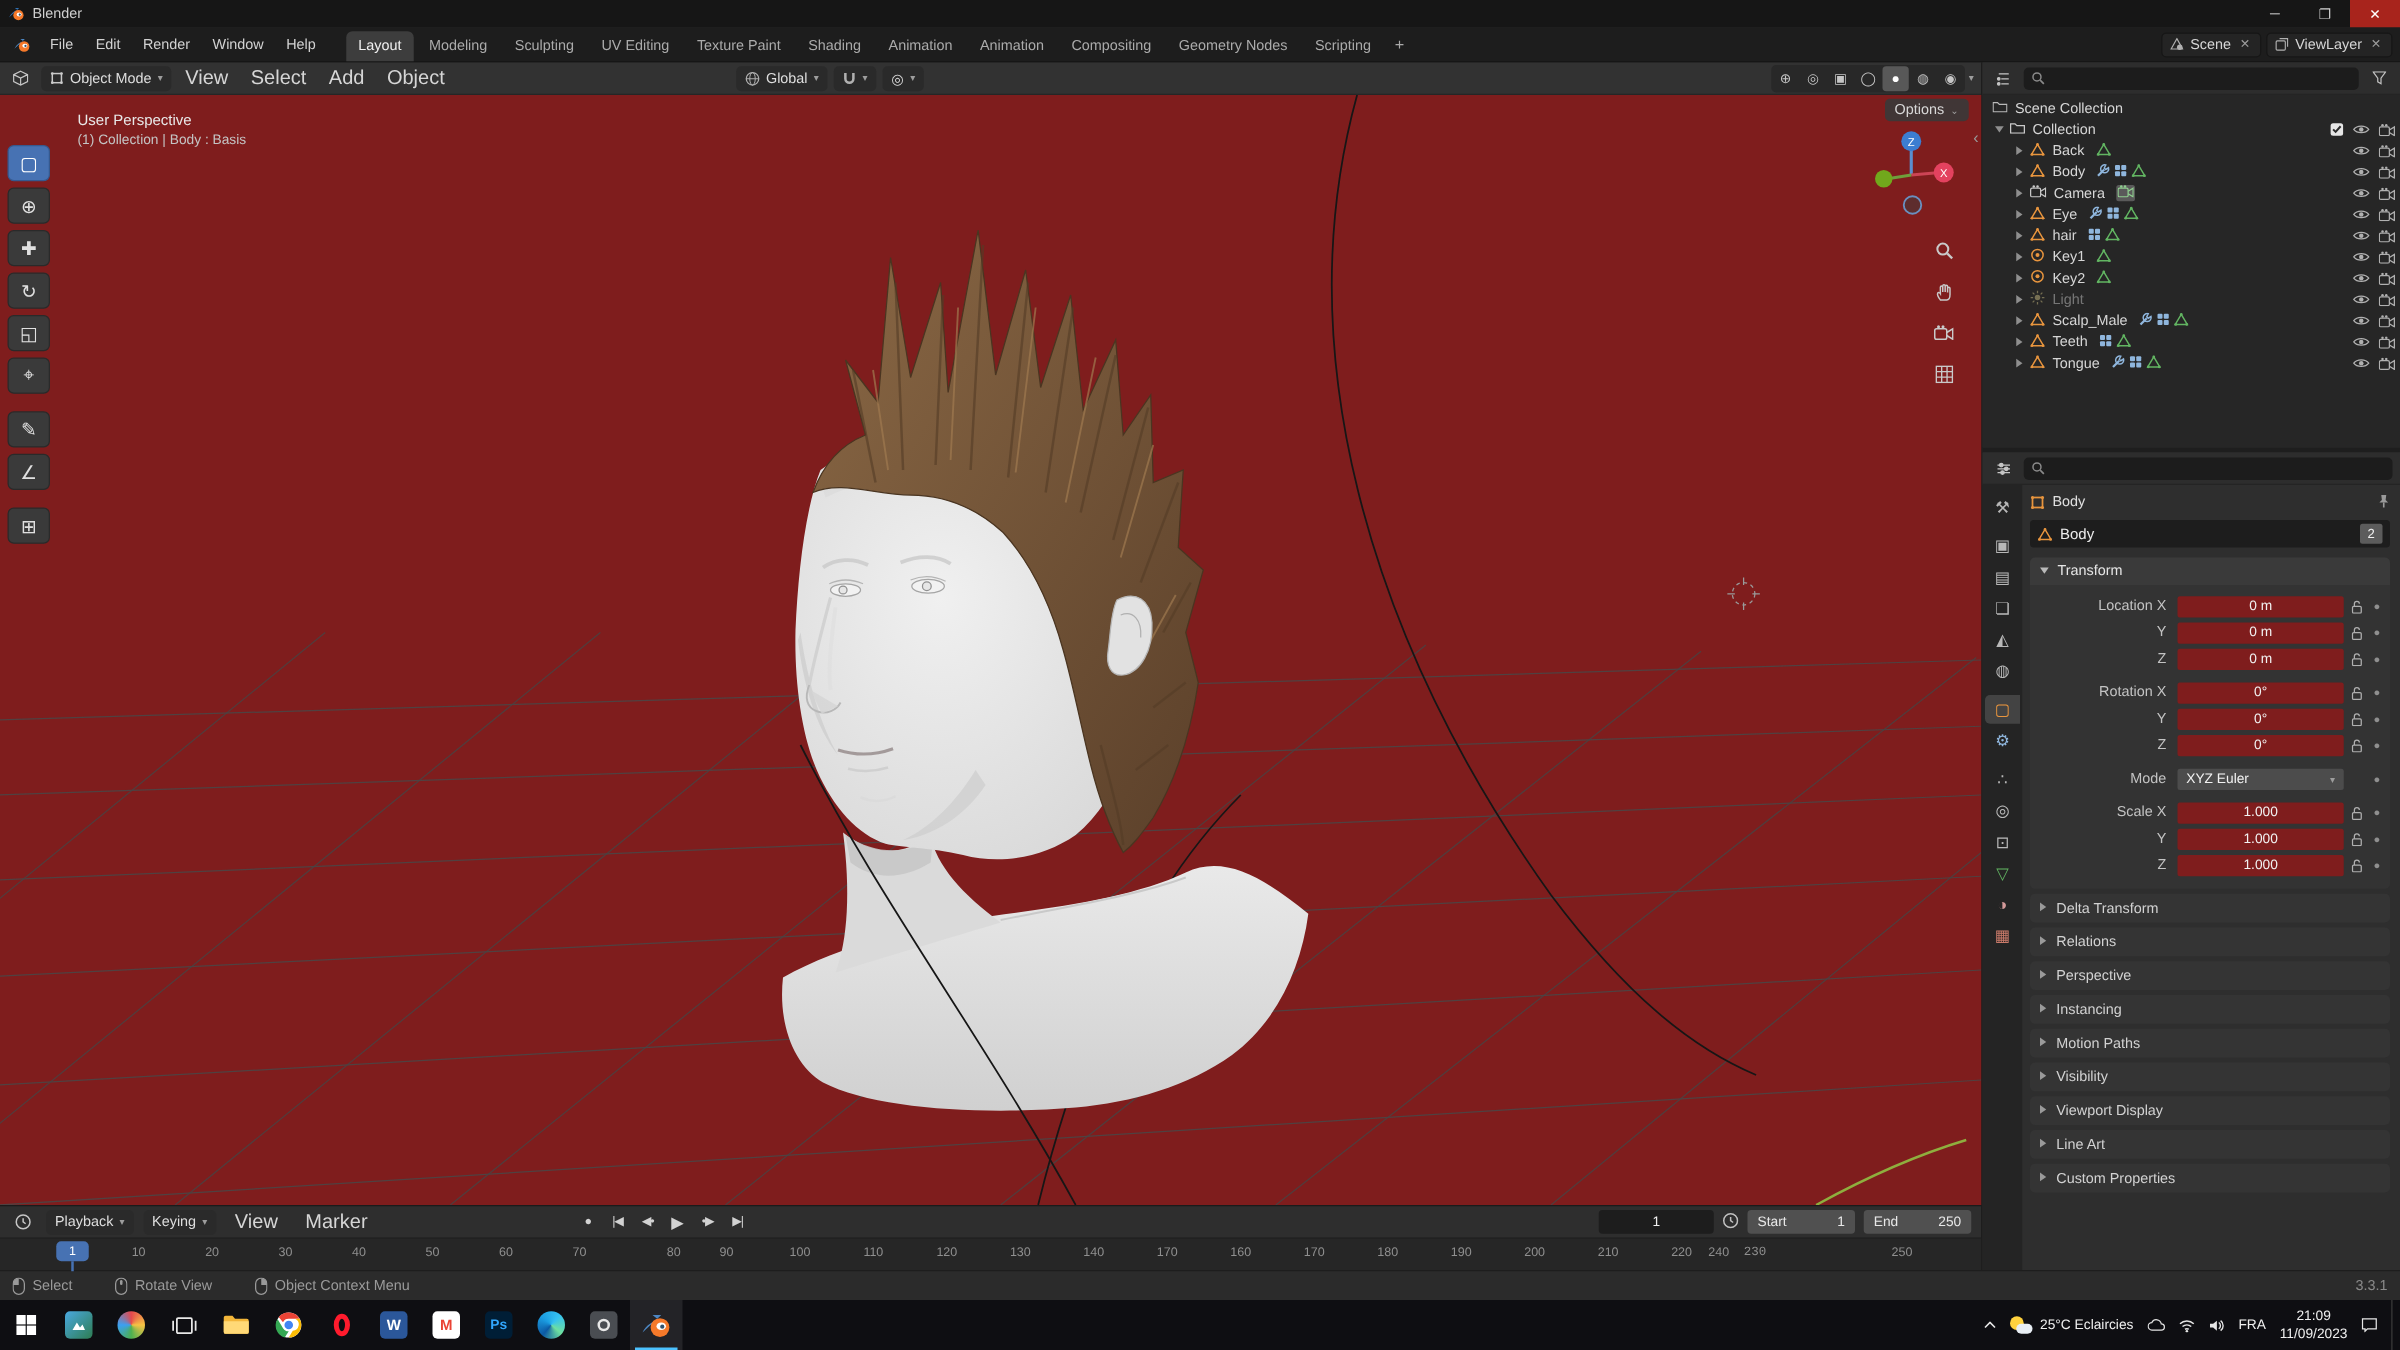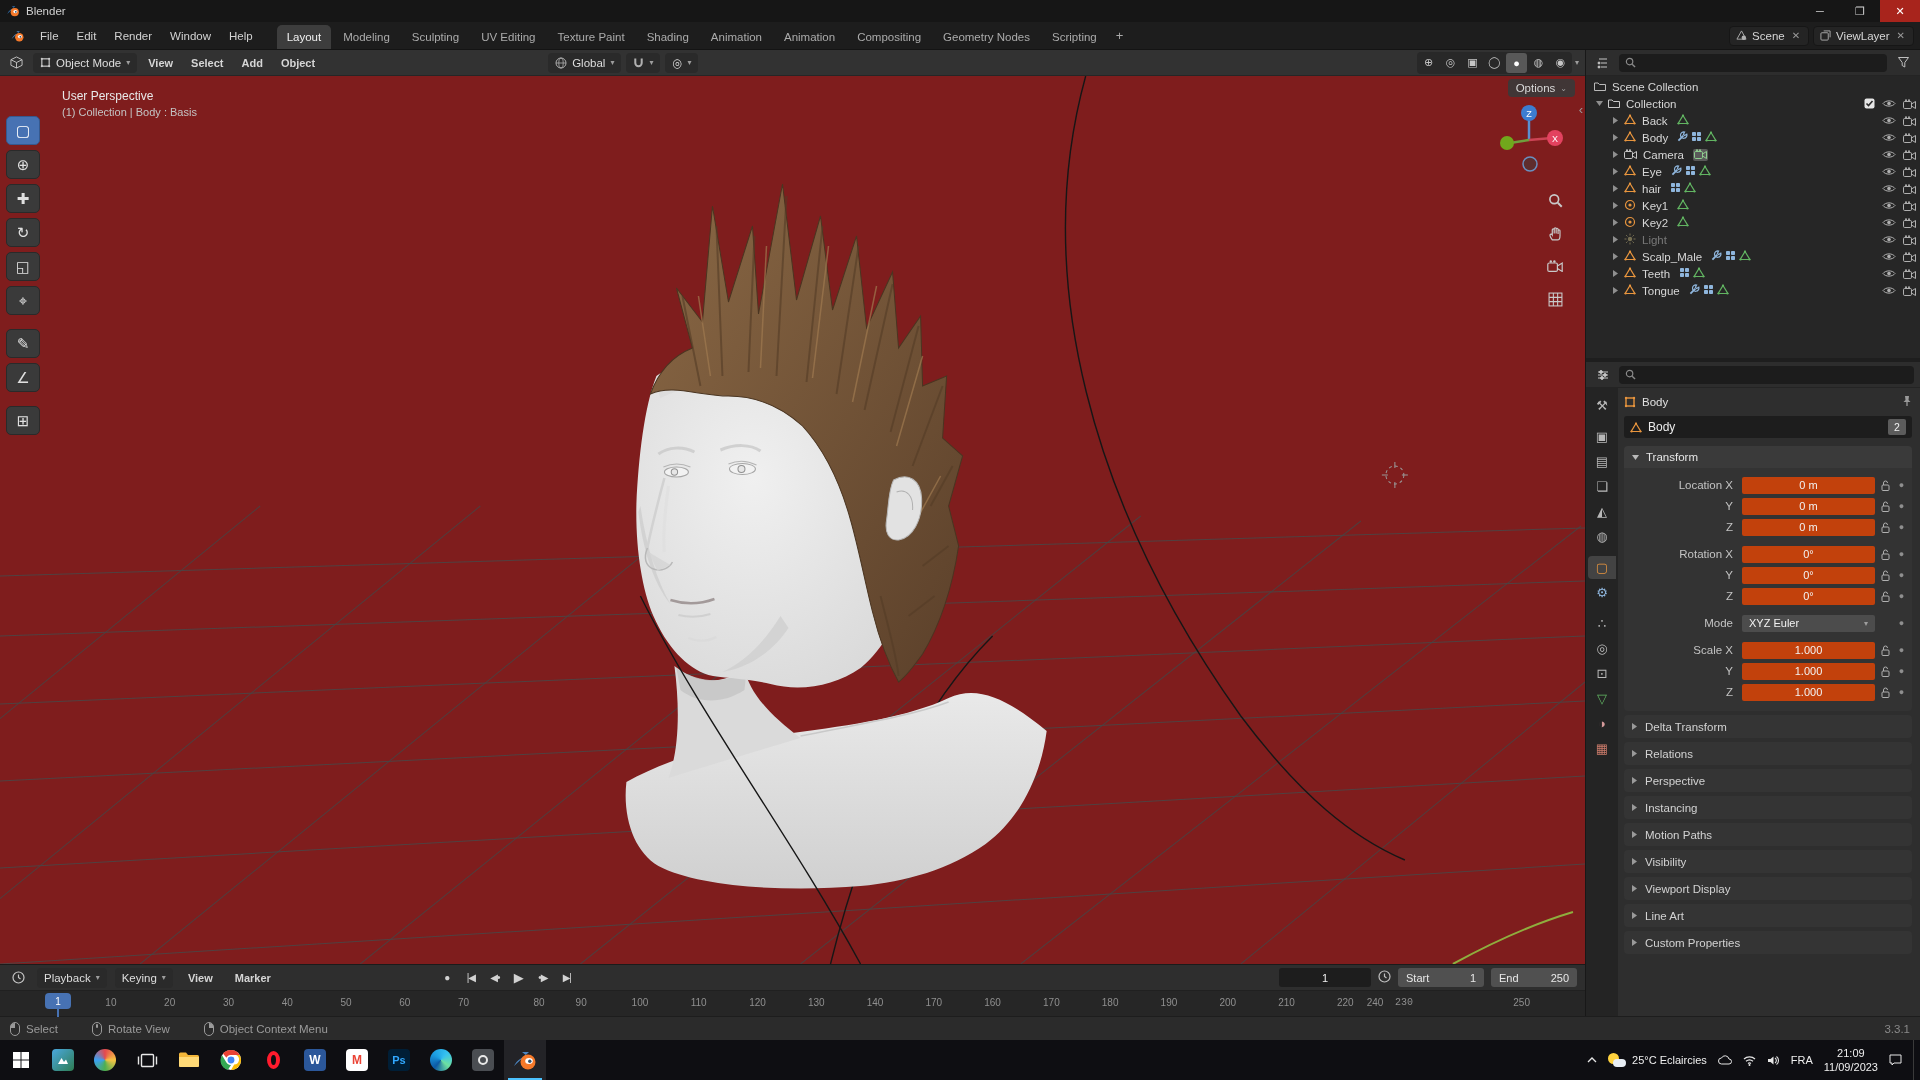--- a/index.html
+++ b/index.html
@@ -34,21 +34,21 @@
 
   
   #vh{height:26px;background:#323232;display:flex;align-items:center;padding:0 6px;gap:6px;border-bottom:1px solid #262626;}
   .drop-btn{display:flex;align-items:center;gap:5px;background:#2a2a2a;border-radius:4px;height:20px;padding:0 7px;color:#dedede;font-size:11.5px;}
   .caret{font-size:8px;color:#9d9d9d;}
   #vh-center{display:flex;align-items:center;gap:5px;margin-left:220px;}
   #vh-right{display:flex;align-items:center;gap:3px;margin-left:auto;}
   .icon-btn{min-width:21px;height:20px;display:flex;align-items:center;justify-content:center;color:#c6c6c6;border-radius:3px;font-size:11px;}
   .icon-btn.active{background:#585858;color:#fff;}
   .btn-group{display:flex;background:#282828;border-radius:4px;padding:1px;gap:1px;}
-  .vmenu{padding:0 7px;color:#d6d6d6;font-size:11px;font-weight:bold;}
+  .vmenu{padding:0 7px;color:#d6d6d6;font-size:16px;}
 
   
   #viewport{flex:1;position:relative;background:#7f1d1d;overflow:hidden;min-height:0;}
   #scene{position:absolute;inset:0;width:100%;height:100%;}
   #overlay-text{position:absolute;left:62px;top:12px;line-height:1.45;pointer-events:none;}
   #overlay-text .l1{color:#e8e8e8;font-size:12px;}
   #overlay-text .l2{color:#c4c4c4;font-size:11px;}
   #options-btn{position:absolute;right:10px;top:3px;display:flex;align-items:center;gap:5px;background:rgba(58,58,58,.9);border-radius:4px;height:18px;padding:0 8px;color:#d8d8d8;font-size:11.5px;}
   #toolbar{position:absolute;left:6px;top:40px;display:flex;flex-direction:column;gap:5px;width:34px;}
   .tool-btn{width:34px;height:29px;background:#3a3a3a;border:1px solid #2a2a2a;border-radius:5px;display:flex;align-items:center;justify-content:center;color:#e0e0e0;font-size:15px;}
@@ -96,21 +96,21 @@
   #pcontent{flex:1;padding:2px 8px 0 6px;overflow:hidden;background:#2e2e2e;}
   #crumb{height:24px;display:flex;align-items:center;gap:6px;color:#e0e0e0;font-size:11.5px;}
   #crumb .pin{margin-left:auto;color:#9a9a9a;}
   #namefield{height:22px;background:#1d1d1d;border-radius:3px;display:flex;align-items:center;gap:6px;padding:0 6px;margin:2px 0 8px 0;color:#ececec;}
   #name-badge{margin-left:auto;background:#5c5c5c;border-radius:2px;min-width:18px;height:16px;display:flex;align-items:center;justify-content:center;color:#f0f0f0;font-size:10.5px;}
   .panel-header{height:22px;background:#3a3a3a;border-radius:4px 4px 0 0;display:flex;align-items:center;gap:6px;padding:0 7px;color:#e6e6e6;font-size:11.5px;}
   #tf-body{background:#333333;border-radius:0 0 4px 4px;padding:6px 4px 8px 0;}
   .trow{display:flex;align-items:center;height:20px;margin:1px 0;}
   .trow.gap{margin-top:7px;}
   .tlabel{width:118px;text-align:right;padding-right:9px;color:#c3c3c3;font-size:11.5px;flex:0 0 auto;}
-  .tfield{flex:1;height:17px;background:#c2410c;border-radius:2px;color:#f2f2f2;display:flex;align-items:center;justify-content:center;font-size:11px;}
+  .tfield{flex:1;height:17px;background:#7f1d1d;border-radius:2px;color:#f2f2f2;display:flex;align-items:center;justify-content:center;font-size:11px;}
   .tfield.drop{justify-content:space-between;padding:0 7px;background:#4c4c4c;}
   .lockc{width:20px;display:flex;justify-content:center;color:#b0b0b0;flex:0 0 auto;}
   .adot{width:13px;display:flex;justify-content:center;color:#8f8f8f;font-size:9px;flex:0 0 auto;}
   .sec-row{height:23px;margin-top:4px;background:#343434;border-radius:4px;display:flex;align-items:center;padding:0 7px;gap:7px;color:#d2d2d2;font-size:11.5px;}
 
   
   #status{height:24px;background:#2b2b2b;border-top:1px solid #1d1d1d;display:flex;align-items:center;padding:0 10px;gap:34px;color:#9a9a9a;font-size:11.5px;flex:0 0 auto;}
   .hint{display:flex;align-items:center;gap:6px;}
   #version{margin-left:auto;color:#8a8a8a;}
 

